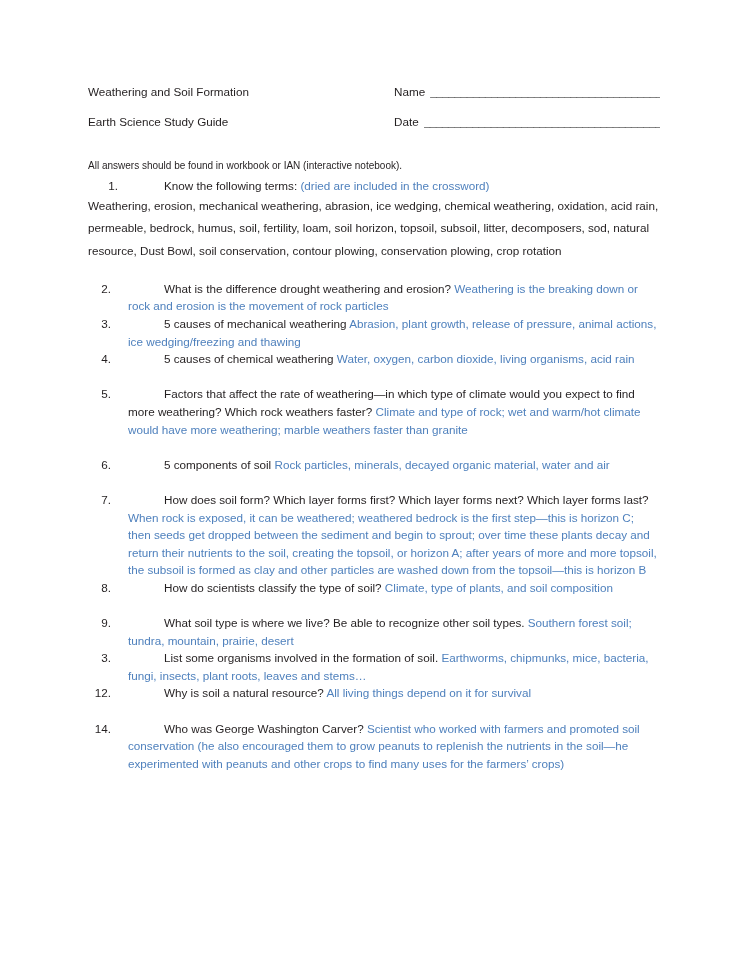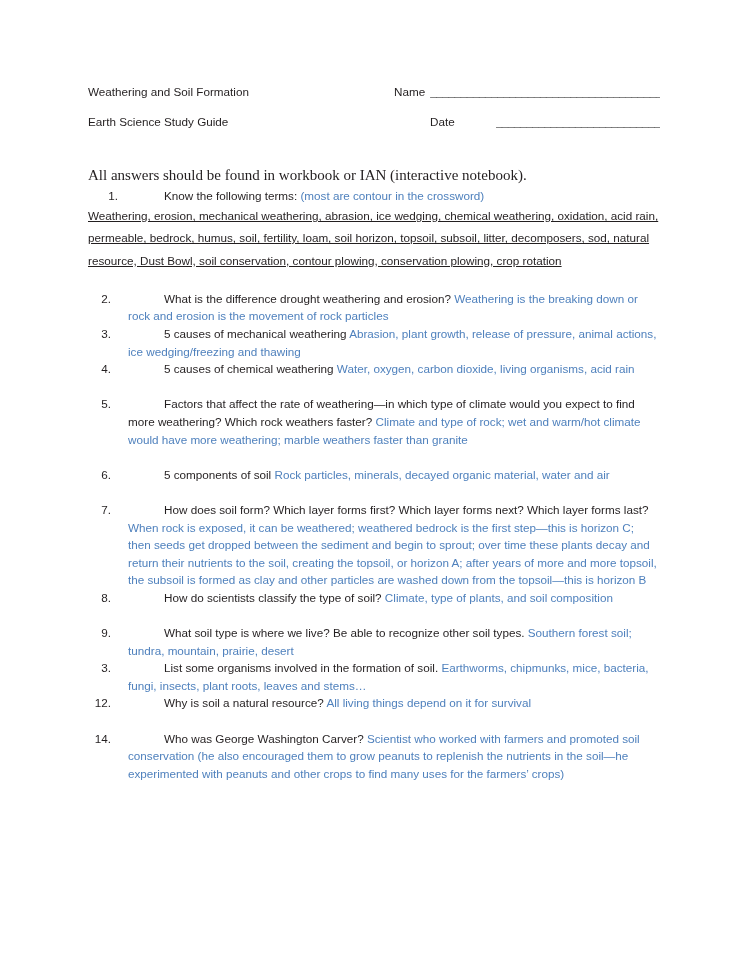--- a/index.html
+++ b/index.html
@@ -24,52 +24,50 @@
   }
 
   
   .header-row {
     display: flex;
     align-items: baseline;
     font-size: 11.7px;
     line-height: 16px;
     margin-bottom: 14px;
   }
-  .header-row.second { margin-bottom: 36px; gap: 36px; }
+  .header-row.second { margin-bottom: 26px; }
   .header-title {
     width: 306px;
     flex: 0 0 306px;
     white-space: nowrap;
   }
   .header-field-label {
     flex: 0 0 auto;
     padding-right: 5px;
   }
   .header-rule {
     flex: 1 1 auto;
     font-size: 11.7px;
     letter-spacing: -0.4px;
     overflow: hidden;
     white-space: nowrap;
     color: #555555;
   }
 
   
   .intro {
-    font-size: 15px;
+    font-size: 10px;
     line-height: 19px;
     margin: 0 0 1px 0;
-    font-family: Liberation Serif, serif;
   }
   .terms-para {
     font-size: 11.7px;
     line-height: 22.4px;
     margin: 0;
     max-width: 574px;
-    text-decoration: underline;
   }
 
   
   .list-one {
     margin: 0;
     padding: 0;
     list-style: none;
   }
   .list-one .li {
     position: relative;
@@ -129,21 +127,21 @@
     <span class="header-title">Earth Science Study Guide</span>
     <span class="header-field-label">Date</span>
     <span class="header-rule">________________________________________</span>
   </div>
 
   <p class="intro">All answers should be found in workbook or IAN (interactive notebook).</p>
 
   <div class="list-one">
     <div class="li">
       <span class="num">1.</span>
-      <span class="q">Know the following terms: </span><span class="a">(most are contour in the crossword)</span>
+      <span class="q">Know the following terms: </span><span class="a">(dried are included in the crossword)</span>
     </div>
   </div>
 
   <p class="terms-para">Weathering, erosion, mechanical weathering, abrasion, ice wedging, chemical weathering, oxidation, acid rain, permeable, bedrock, humus, soil, fertility, loam, soil horizon, topsoil, subsoil, litter, decomposers, sod, natural resource, Dust Bowl, soil conservation, contour plowing, conservation plowing, crop rotation</p>
 
   <div class="spacer-line">&nbsp;</div>
 
   <div class="qlist" id="qlist">
       <div class="li"><span class="num">2.</span><span class="q">What is the difference drought weathering and erosion? </span><span class="a">Weathering is the breaking down or rock and erosion is the movement of rock particles</span></div>
       <div class="li"><span class="num">3.</span><span class="q">5 causes of mechanical weathering </span><span class="a">Abrasion, plant growth, release of pressure, animal actions, ice wedging/freezing and thawing</span></div>

